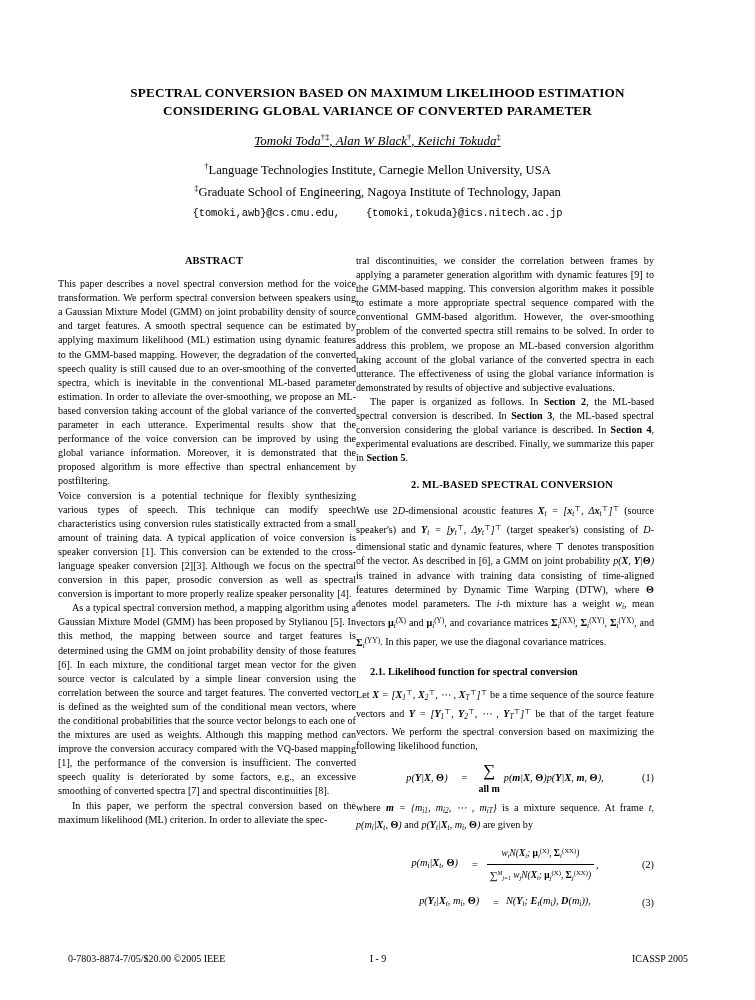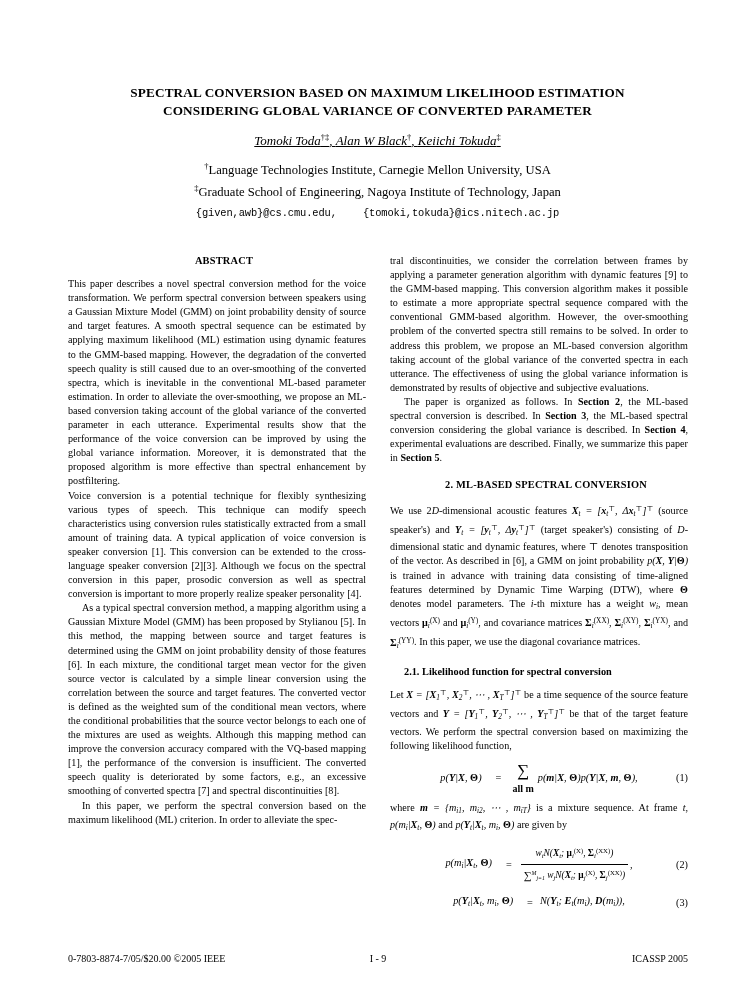--- a/index.html
+++ b/index.html
@@ -67,24 +67,23 @@
     font-size: 10.4px;
     line-height: 15px;
     letter-spacing: -0.1px;
   }
   .emails .gap { display: inline-block; width: 26px; }
 
   
   .columns {
     position: absolute;
     top: 254px;
-    left: 68px;
+    left: 58px;
     width: 620px;
     display: flex;
-    gap: 24px;
   }
   .col {
     width: 298px;
     font-size: 10.15px;
     line-height: 14.1px;
     text-align: justify;
   }
   .col p {
     margin: 0;
     text-indent: 14px;
@@ -247,21 +246,21 @@
     </div>
 
     <div class="authors">
       <span>Tomoki Toda</span><sup>†‡</sup><span>, </span><span>Alan W Black</span><sup>†</sup><span>, </span><span>Keiichi Tokuda</span><sup>‡</sup>
     </div>
 
     <div class="affiliations">
       <span class="aff"><sup>†</sup><span>Language Technologies Institute, Carnegie Mellon University, USA</span></span>
       <span class="aff"><sup>‡</sup><span>Graduate School of Engineering, Nagoya Institute of Technology, Japan</span></span>
       <div class="emails">
-        <span>{given,awb}@cs.cmu.edu,</span><span class="gap"></span><span>{tomoki,tokuda}@ics.nitech.ac.jp</span>
+        <span>{tomoki,awb}@cs.cmu.edu,</span><span class="gap"></span><span>{tomoki,tokuda}@ics.nitech.ac.jp</span>
       </div>
     </div>
   </div>
 
   <div class="columns">
 
     <div class="col">
 
       <p class="sec-head first">ABSTRACT</p>
       <p class="noindent">This paper describes a novel spectral conversion method for the voice transformation. We perform spectral conversion between speakers using a Gaussian Mixture Model (GMM) on joint probability density of source and target features. A smooth spectral sequence can be estimated by applying maximum likelihood (ML) estimation using dynamic features to the GMM-based mapping. However, the degradation of the converted speech quality is still caused due to an over-smoothing of the converted spectra, which is inevitable in the conventional ML-based parameter estimation. In order to alleviate the over-smoothing, we propose an ML-based conversion taking account of the global variance of the converted parameter in each utterance. Experimental results show that the performance of the voice conversion can be improved by using the global variance information. Moreover, it is demonstrated that the proposed algorithm is more effective than spectral enhancement by postfiltering.</p>

